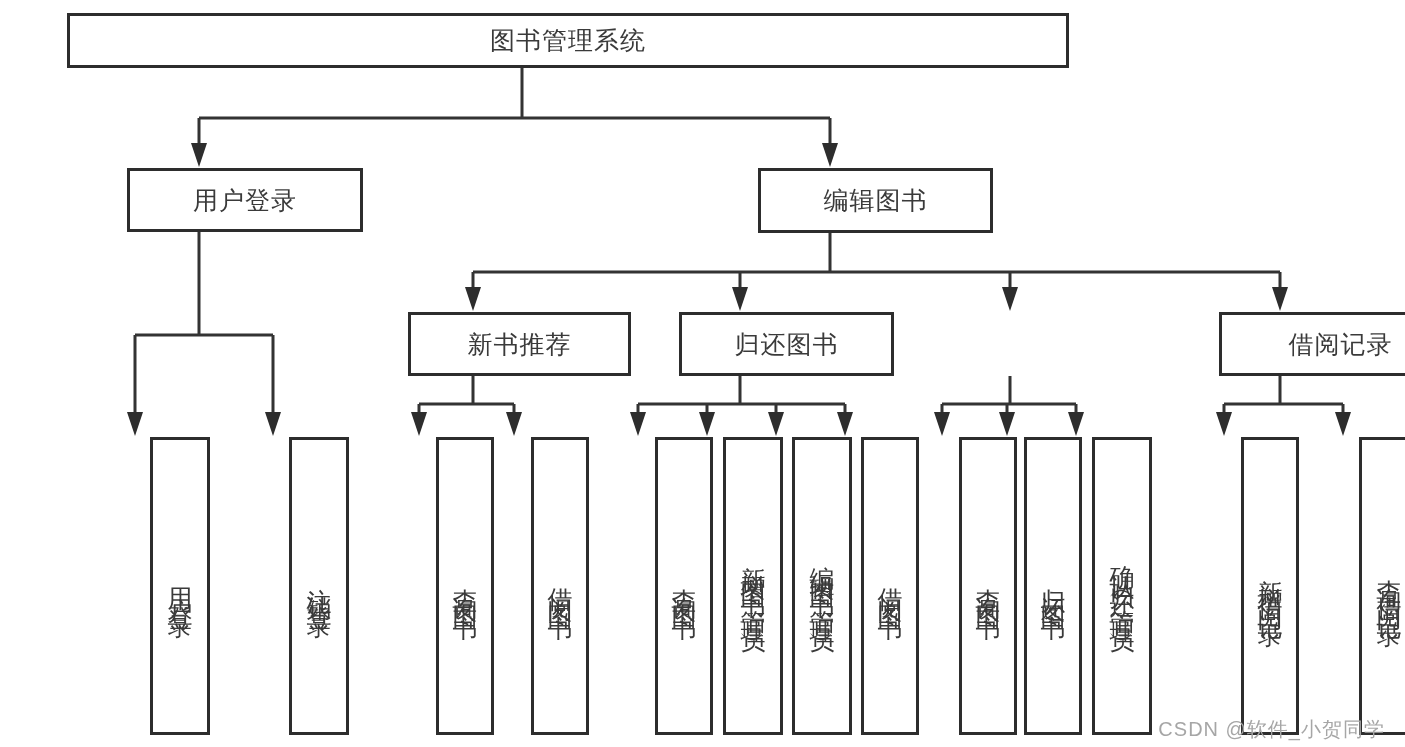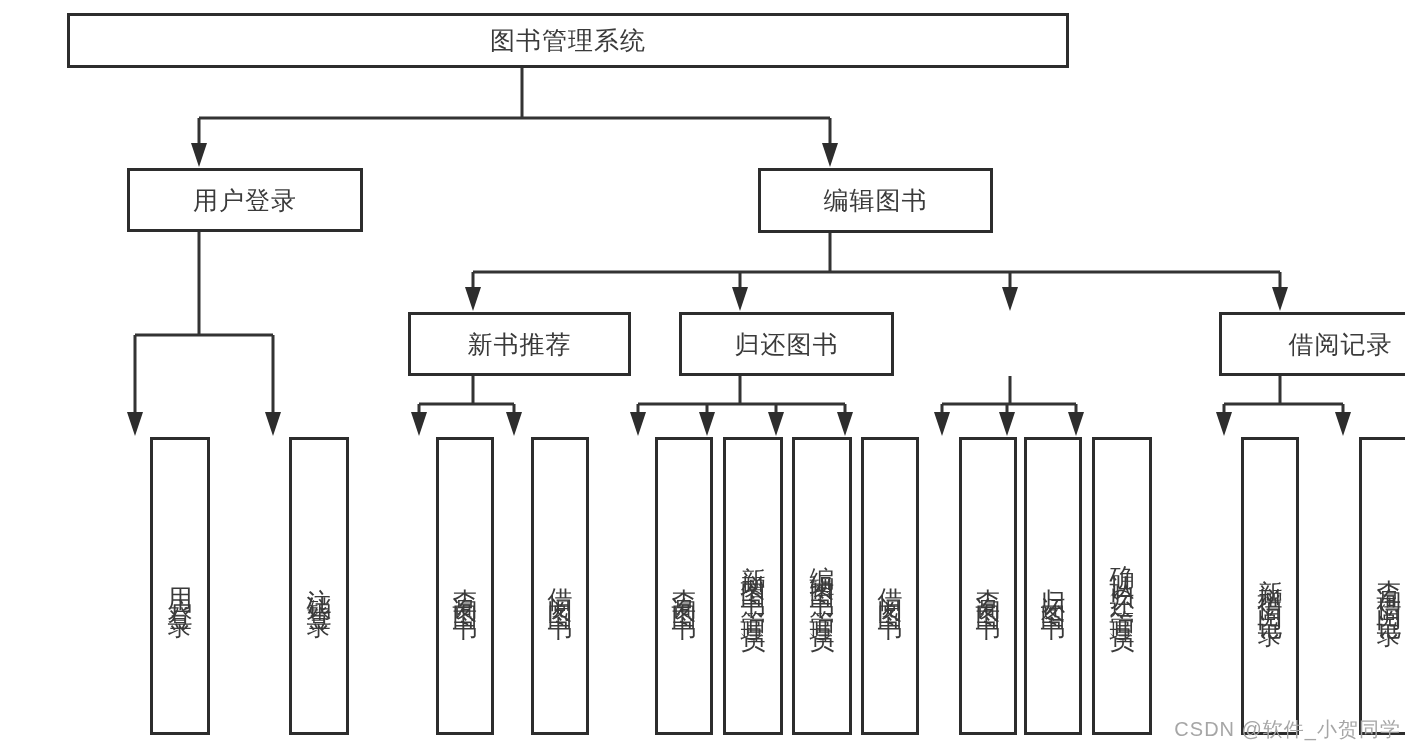--- a/index.html
+++ b/index.html
@@ -36,21 +36,21 @@
   }
   .node.v span{
     writing-mode:vertical-rl;
     text-orientation:mixed;
     letter-spacing:9px;
     line-height:1;
     white-space:nowrap;
   }
   .watermark{
     position:absolute;
-    right:4px;
+    right:20px;
     bottom:4px;
     z-index:3;
     font-size:20px;
     color:var(--watermark);
     letter-spacing:1px;
     white-space:nowrap;
   }
 </style>
 </head>
 <body>

